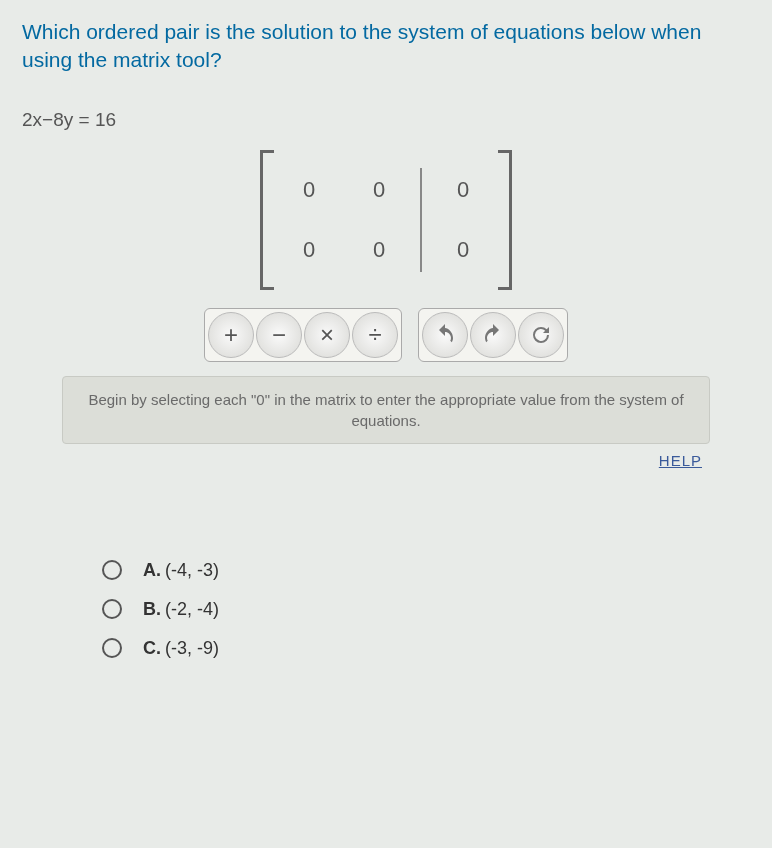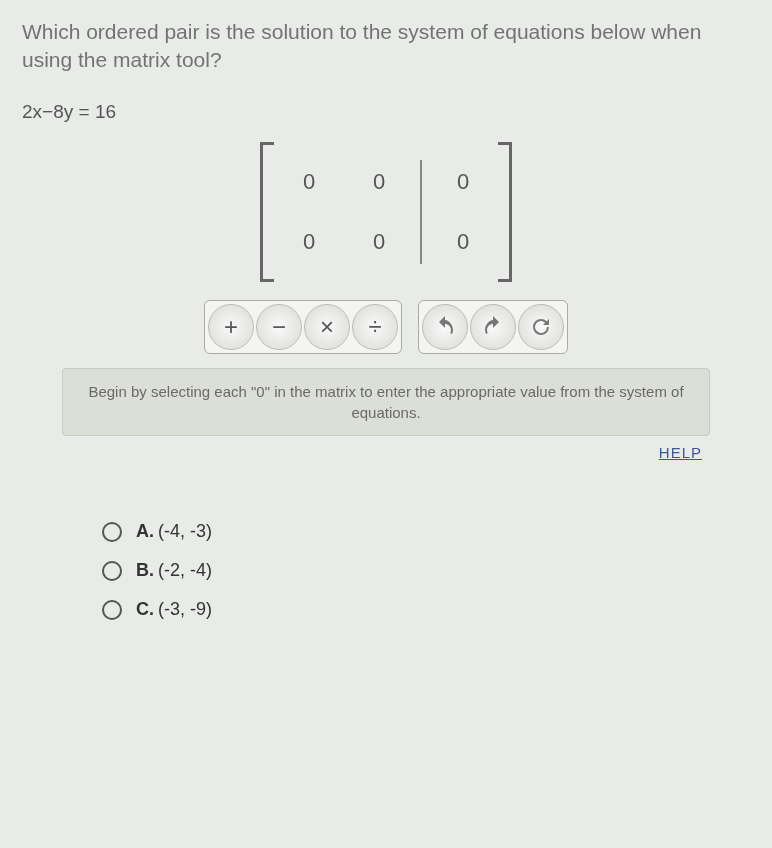--- a/index.html
+++ b/index.html
@@ -6,21 +6,21 @@
   body {
     width: 772px;
     height: 848px;
     background: #e8ebe8;
     font-family: Arial, Helvetica, sans-serif;
     color: #3a3a3a;
     padding: 18px 22px;
     position: relative;
     overflow: hidden;
   }
-  .question-text { font-size: 21px; line-height: 1.35; color: #737373; margin-bottom: 24px; }
+  .question-text { font-size: 21px; line-height: 1.35; color: #0369a1; margin-bottom: 32px; }
   .equations { font-size: 19px; line-height: 1.35; color: #555; font-family: Liberation Sans, sans-serif; margin-bottom: 18px; }
   .matrix-wrap { display: flex; justify-content: center; margin-bottom: 18px; }
   .matrix {
     display: flex;
     align-items: stretch;
     height: 140px;
   }
   .bracket-left, .bracket-right {
     width: 14px;
     border: 3px solid #666;
@@ -79,33 +79,33 @@
     margin: 0 40px 8px 40px;
     background: #dcded8;
     border: 1px solid #c8cac4;
     border-radius: 4px;
     padding: 12px 16px;
     text-align: center;
     font-size: 15px;
     color: #6a6a6a;
     line-height: 1.4;
   }
-  .help-row { text-align: right; padding-right: 48px; margin-bottom: 59px; }
+  .help-row { text-align: right; padding-right: 48px; margin-bottom: 90px; }
   .help-link {
     color: #3a5a9a;
     text-decoration: underline;
     font-size: 15px;
     letter-spacing: 1px;
     cursor: pointer;
   }
   .choices { padding-left: 80px; }
   .choice {
     display: flex;
-    align-items: flex-end;
-    gap: 14px;
+    align-items: flex-start;
+    gap: 21px;
     margin-bottom: 18px;
     font-size: 18px;
     color: #333;
     cursor: pointer;
   }
   .radio {
     width: 20px;
     height: 20px;
     border: 2px solid #555;
     border-radius: 50%;

